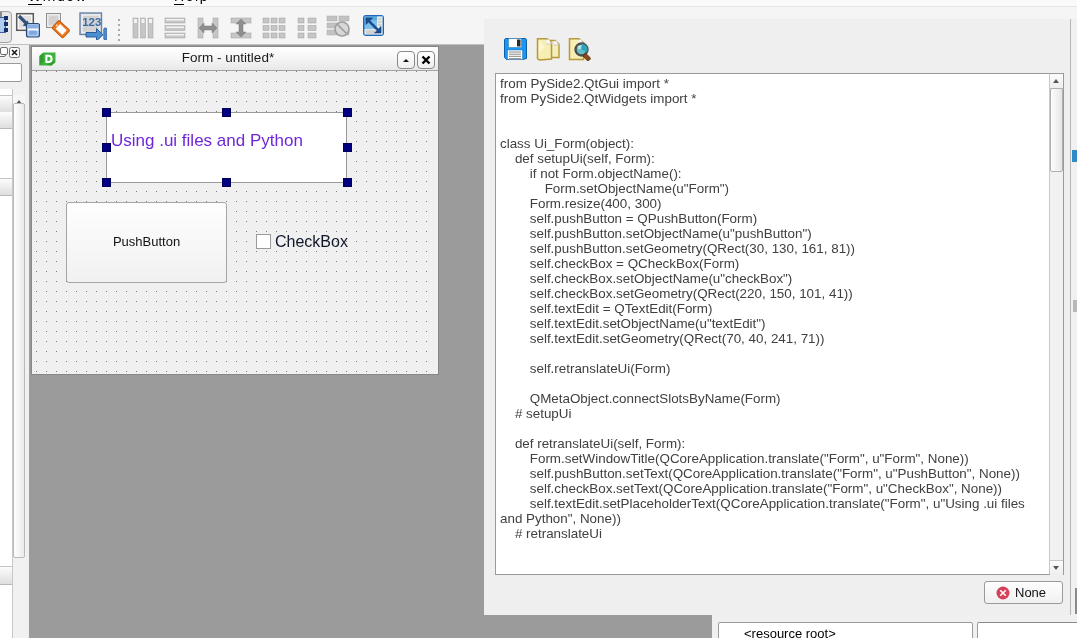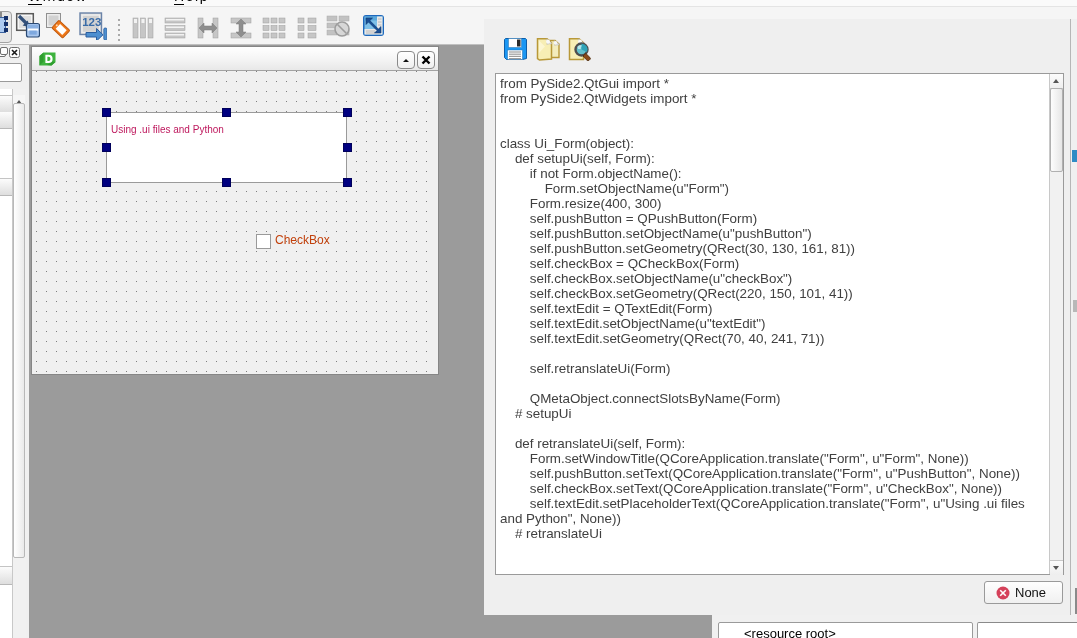--- a/index.html
+++ b/index.html
@@ -192,20 +192,21 @@
 <div id="formwin" class="abs" style="left:31px;top:46px;width:406px;height:327px;background:#f0f0f0;border:1px solid #868686;">
 
   <div class="abs" style="left:0;top:0;width:406px;height:23px;background:linear-gradient(#ffffff,#f4f4f4 55%,#e8e8e8);border-bottom:1px solid #a2a2a2;">
 
     <svg class="abs" style="left:7px;top:5px;" width="17" height="14" viewBox="0 0 17 14">
       <path d="M4.5 0.5 L16.5 0.5 L16.5 10 L12.5 13.5 L0.5 13.5 L0.5 4 Z" fill="#3db23d"></path>
       <path d="M4.5 0.5 L0.5 4 L0.5 13.5 L4.5 9.5 Z" fill="#2f9e2f"></path>
       <path d="M16.5 10 L12.5 13.5 L8 13 L12.5 9.5 Z" fill="#2f9e2f"></path>
       <path d="M6.4 2.8 L9.6 2.8 Q13.6 2.8 13.6 6.9 Q13.6 11 9.6 11 L6.4 11 Z M8.4 4.8 L9.4 4.8 Q11.5 4.8 11.5 6.9 Q11.5 9 9.4 9 L8.4 9 Z" fill="#ffffff" fill-rule="evenodd"></path>
     </svg>
+    <div class="abs" style="left:0;top:3px;width:392px;text-align:center;font-size:13.5px;color:#1a1a1a;">Form - untitled*</div>
 
     <div class="abs" style="left:365px;top:4px;width:16px;height:16px;background:linear-gradient(#ffffff,#efefef);border:1px solid #8a8a8a;border-radius:4px;">
       <div style="position:absolute;left:4.5px;top:7px;width:0;height:0;border-left:3.5px solid transparent;border-right:3.5px solid transparent;border-bottom:3.5px solid #111;"></div>
     </div>
     <div class="abs" style="left:385px;top:4px;width:16px;height:16px;background:linear-gradient(#ffffff,#efefef);border:1px solid #8a8a8a;border-radius:4px;">
       <svg width="16" height="16" viewBox="0 0 16 16">
           <path d="M4.5 4.5 L11.5 11.5 M11.5 4.5 L4.5 11.5" stroke="#000" stroke-width="2.4"></path>
         </svg>
     </div>
   </div>
@@ -214,35 +215,38 @@
     <svg class="abs" style="left:0;top:0;" width="406" height="302">
       <defs>
           <pattern id="dots" x="4" y="0" width="10" height="10" patternUnits="userSpaceOnUse">
         <rect x="0" y="0" width="1" height="1" fill="#7e7e7e"></rect>
       </pattern>
         </defs>
       <rect x="4" y="0" width="397" height="301" fill="url(#dots)"></rect>
     </svg>
 
     <div class="abs" style="left:74px;top:41px;width:239px;height:69px;background:#fff;border:1px solid #9a9a9a;">
-      <div class="abs" style="left:4px;top:11px;font-size:10px;color:#be185d;">Using .ui files and Python</div>
+      <div class="abs" style="left:4px;top:18px;font-size:17px;color:#6d28d9;">Using .ui files and Python</div>
     </div>
 
     <div class="abs" style="left:71px;top:38px;width:7px;height:7px;background:#000080;outline:1px solid #00005a;"></div>
     <div class="abs" style="left:191px;top:38px;width:7px;height:7px;background:#000080;outline:1px solid #00005a;"></div>
     <div class="abs" style="left:312px;top:38px;width:7px;height:7px;background:#000080;outline:1px solid #00005a;"></div>
     <div class="abs" style="left:71px;top:73px;width:7px;height:7px;background:#000080;outline:1px solid #00005a;"></div>
     <div class="abs" style="left:312px;top:73px;width:7px;height:7px;background:#000080;outline:1px solid #00005a;"></div>
     <div class="abs" style="left:71px;top:108px;width:7px;height:7px;background:#000080;outline:1px solid #00005a;"></div>
     <div class="abs" style="left:191px;top:108px;width:7px;height:7px;background:#000080;outline:1px solid #00005a;"></div>
     <div class="abs" style="left:312px;top:108px;width:7px;height:7px;background:#000080;outline:1px solid #00005a;"></div>
 
+    <div class="abs" style="left:34px;top:131px;width:159px;height:79px;background:linear-gradient(#fefefe,#f1f1f1);border:1px solid #a5a5a5;border-radius:3px;">
+      <div class="abs" style="left:0;top:31px;width:159px;text-align:center;font-size:13px;color:#111;">PushButton</div>
+    </div>
 
     <div class="abs" style="left:224px;top:163px;width:13px;height:13px;background:#fff;border:1px solid #9a9a9a;"></div>
-    <div class="abs" style="left:243px;top:162px;font-size:12px;color:#c2410c;">CheckBox</div>
+    <div class="abs" style="left:243px;top:162px;font-size:16px;color:#0f172a;">CheckBox</div>
   </div>
 </div>
 
 <div id="dialog" class="abs" style="left:484px;top:19px;width:586px;height:596px;background:#efefef;">
 
   <svg class="abs" style="left:20px;top:19px;" width="23" height="22" viewBox="0 0 23 22">
     <path d="M1.5 0.5 L21.5 0.5 L22.5 1.5 L22.5 20.5 L18.5 21.5 L2.5 21.5 L0.5 19.5 L0.5 1.5 Z" fill="#1b97f3" stroke="#0f5ea8"></path>
     <rect x="4.5" y="0.5" width="13" height="9" fill="#ffffff" stroke="#2070b0" stroke-width="0.5"></rect>
     <rect x="13" y="1.5" width="3.5" height="7" fill="#2b2b2b"></rect>
     <rect x="3.5" y="12" width="15" height="9.5" fill="#ffffff" stroke="#2070b0" stroke-width="0.5"></rect>

